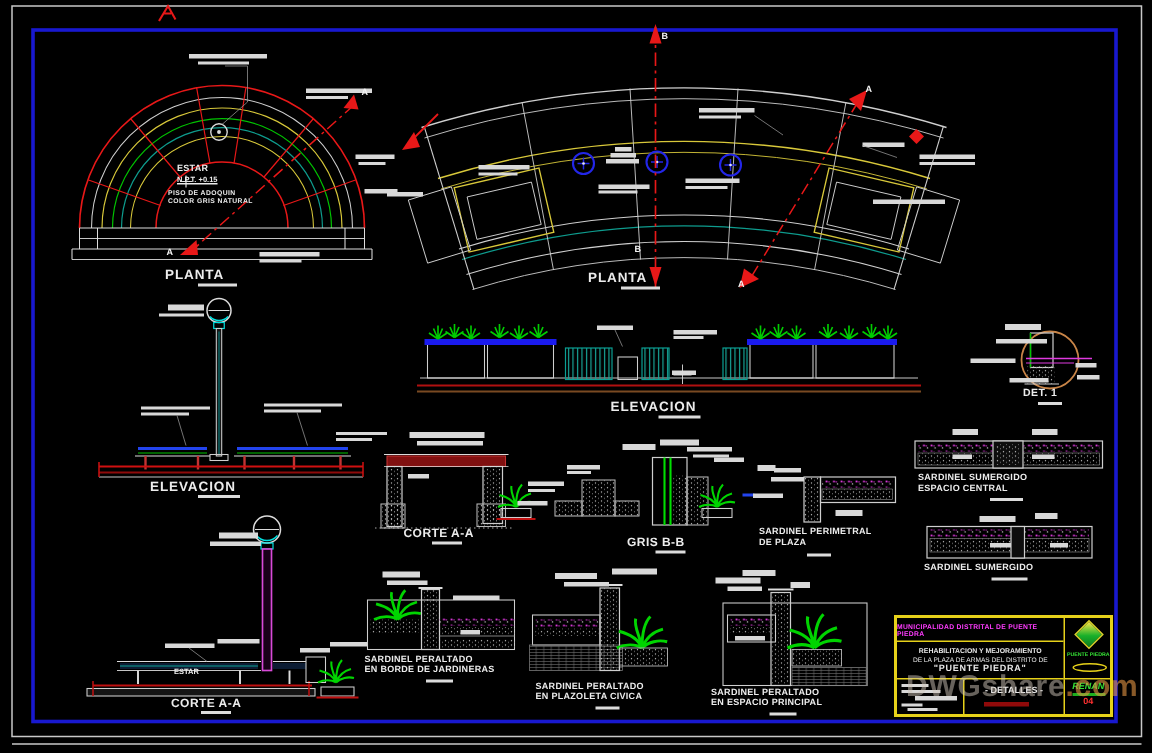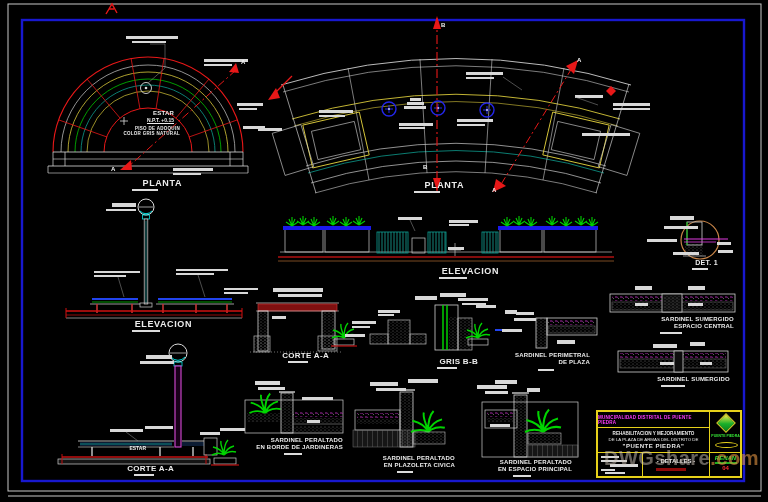--- a/index.html
+++ b/index.html
@@ -1,20 +1,20 @@
 <!DOCTYPE html>
 <html><head>
 <meta charset="utf-8">
 <style>
   html,body{margin:0;padding:0;background:#000;}
   #canvas{position:relative;width:768px;height:502px;background:#000;overflow:hidden;
           font-family:"Liberation Sans",sans-serif;}
   #art{position:absolute;left:0;top:0;z-index:1;}
   .lbl{position:absolute;z-index:3;color:#ececec;font:bold 8px/1.15 "Liberation Sans",sans-serif;
-       text-align:right;letter-spacing:.3px;white-space:nowrap;}
+       text-align:left;letter-spacing:.3px;white-space:nowrap;}
   .big{font-size:9px;letter-spacing:.6px;}
   .small{font-size:6px;letter-spacing:.2px;}
   .tiny{font-size:5px;letter-spacing:0;}
   .micro{font-size:4.5px;font-weight:bold;}
   .u{position:absolute;z-index:3;height:2px;background:#dcdcdc;}
   .mk{position:absolute;z-index:4;color:#f4f4f4;font:bold 6px "Liberation Sans",sans-serif;}
   
   #tblock{position:absolute;left:596px;top:410px;width:146px;height:68px;z-index:4;
           border:2px solid #e6d11a;background:#000;box-sizing:border-box;}
   #tblock .row1{position:absolute;left:0;top:0;width:111px;height:15px;border-bottom:1px solid #e6d11a;

